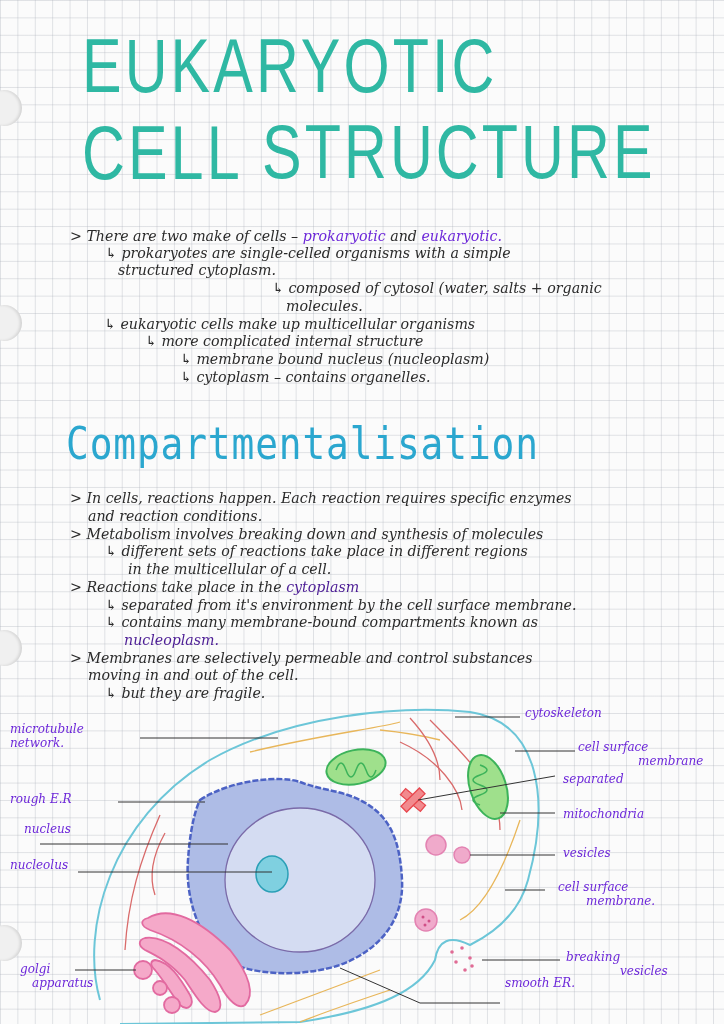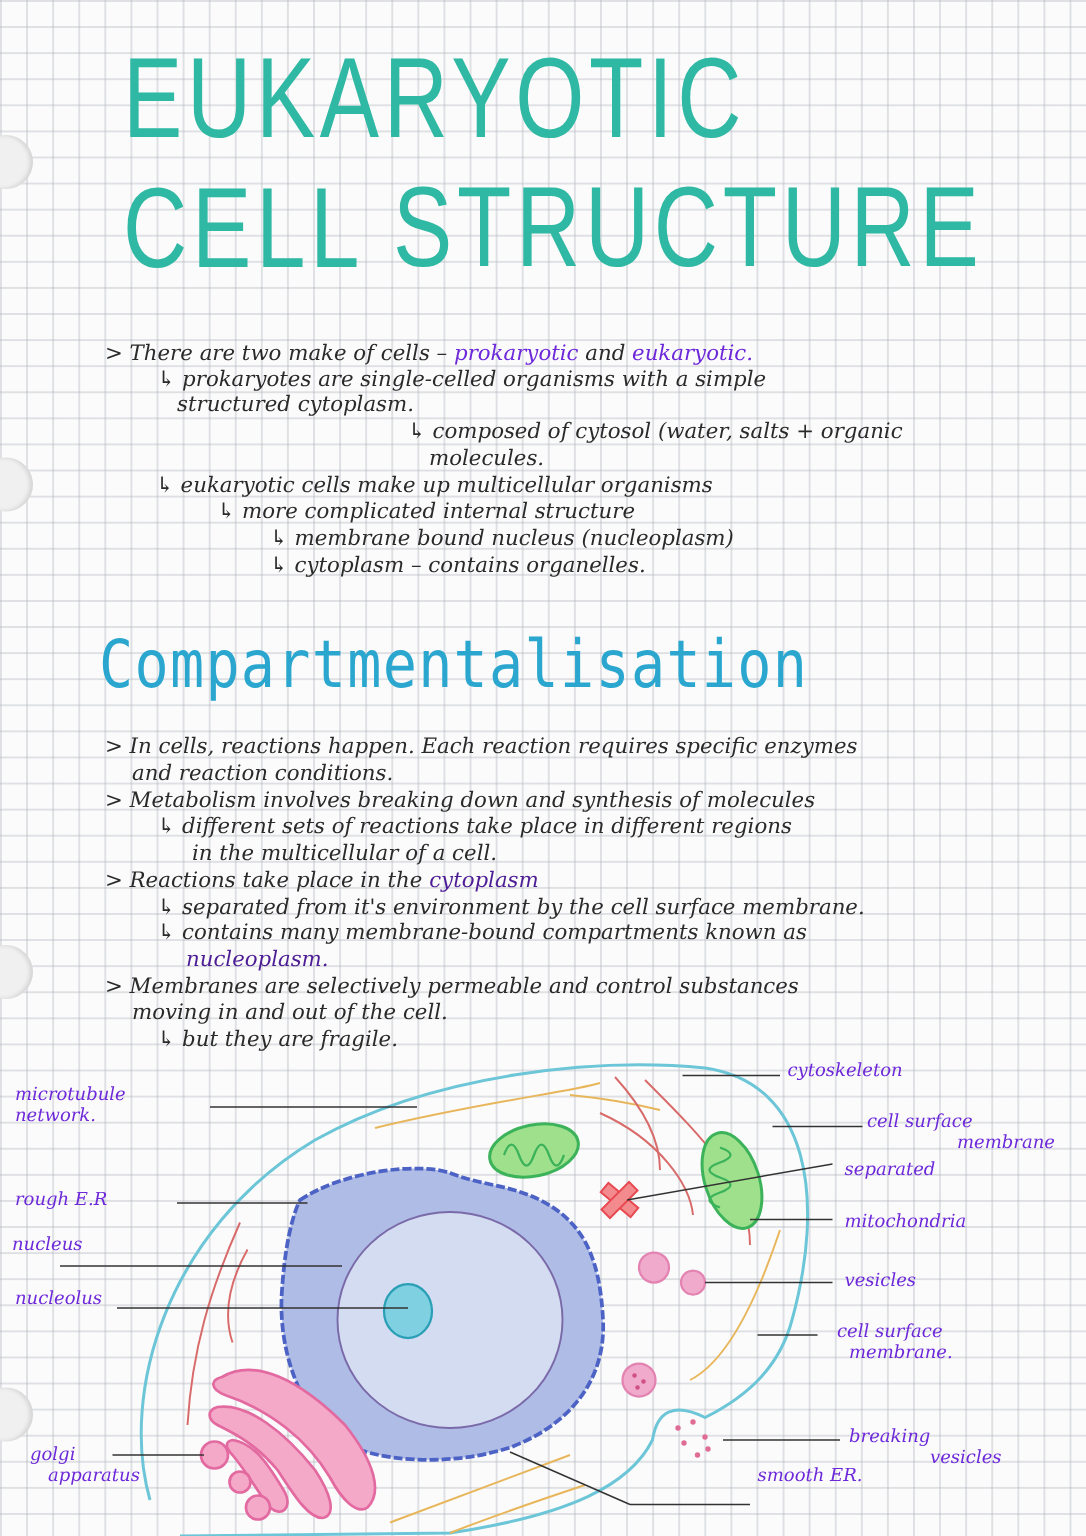--- a/index.html
+++ b/index.html
@@ -147,36 +147,36 @@
     <line x1="340" y1="968" x2="420" y2="1003"></line>
     <line x1="420" y1="1003" x2="500" y2="1003"></line>
   </g>
 </svg>
 
 <div class="label" style="left:10px; top:722px">
   <div>microtubule</div>
   <div style="">network.</div>
 </div>
 <div class="label" style="left:10px; top:792px">rough E.R</div>
-<div class="label" style="left:8px; top:822px">nucleus</div>
+<div class="label" style="left:24px; top:822px">nucleus</div>
 <div class="label" style="left:10px; top:858px">nucleolus</div>
 <div class="label" style="left:20px; top:962px">
   <div>golgi</div>
   <div style="margin-left:12px">apparatus</div>
 </div>
 
 <div class="label" style="left:525px; top:706px">cytoskeleton</div>
 <div class="label" style="left:578px; top:740px">
   <div>cell surface</div>
   <div style="margin-left:60px">membrane</div>
 </div>
 <div class="label" style="left:563px; top:772px">separated</div>
 <div class="label" style="left:563px; top:807px">mitochondria</div>
 <div class="label" style="left:563px; top:846px">vesicles</div>
 <div class="label" style="left:558px; top:880px">
   <div>cell surface</div>
-  <div style="margin-left:8px">membrane.</div>
+  <div style="margin-left:28px">membrane.</div>
 </div>
 <div class="label" style="left:566px; top:950px">
   <div>breaking</div>
   <div style="margin-left:54px">vesicles</div>
 </div>
 <div class="label" style="left:505px; top:976px">smooth ER.</div>
 
 </body></html>

